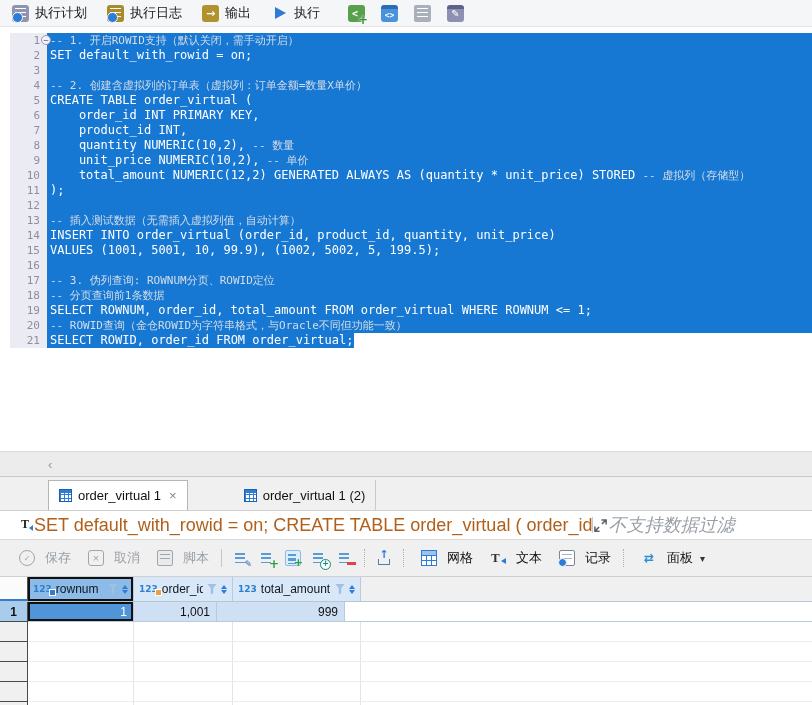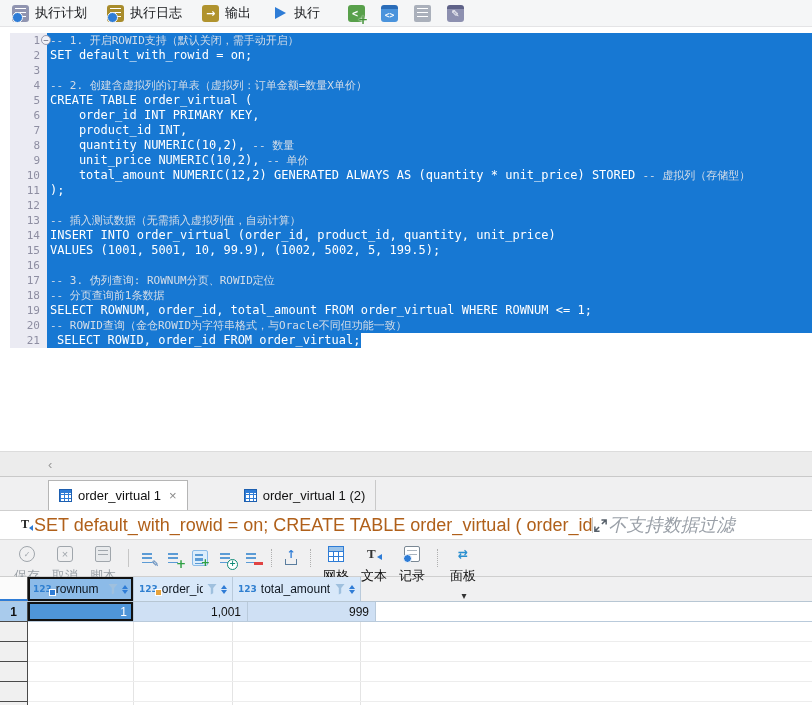--- a/index.html
+++ b/index.html
@@ -51,21 +51,21 @@
   #editor{ height:424px; display:flex; overflow:hidden; background:#fff; }
   #gutter{ width:47px; flex:none; padding-left:10px; padding-top:6px; }
   #gutter-inner{ width:37px; background:#ebebf3; }
   .ln{ height:15px; font:11px/15px "DejaVu Sans Mono",monospace; color:#8e8ea2; text-align:right; padding-right:7px; position:relative;}
   .fold{ position:absolute; right:-4px; top:2px; width:10px; height:10px; border:1px solid #9a9aae;
     border-radius:50%; background:#f2f2f8; color:#667; font:9px/8px "DejaVu Sans Mono",monospace; text-align:center; z-index:2;}
   #code{ flex:1; padding-top:6px; overflow:hidden; }
   .cline{ height:15px; font:12px/15px "DejaVu Sans Mono",monospace; white-space:pre; color:#fff; padding-left:3px;}
   .cline.full{ background:#1778d3; }
   .cline.partial{ background:transparent; padding-left:0;}
-  .cline.partial .selwrap{ background:#1778d3; display:inline-block; padding-left:10px; padding-right:1px;}
+  .cline.partial .selwrap{ background:#1778d3; display:inline-block; padding-left:3px; padding-right:1px;}
   .tok-k{ font-weight:normal; }
   .tok-c{ font-size:11px; color:#d4dde8; }
 
   
   #hscroll{ height:25px; background:#ececec; border-top:1px solid #dcdcdc; display:flex; align-items:center;}
   #hs-left{ margin-left:48px; color:#9a9a9a; font-size:13px; line-height:1; cursor:default;}
 
   
   #tabbar{ height:34px; background:#f0f0f1; border-top:1px solid #c9c9c9; display:flex; align-items:flex-end; padding-left:2px;}
   .rtab{ height:30px; display:flex; align-items:center; gap:6px; padding:0 10px; font-size:13px; color:#111; border-right:1px solid #c9c9c9; cursor:default;margin-left:46px;}
@@ -81,21 +81,21 @@
     display:flex; align-items:center; padding:0 18px; gap:0; font-size:18px; overflow:hidden;}
   .ic-text-cursor{ width:16px; height:16px; position:relative; flex:none;}
   .ic-text-cursor::before{ content:"T"; font:600 12px "Liberation Serif",serif; color:#222; position:absolute; left:3px; top:0;}
   .ic-text-cursor::after{ content:""; position:absolute; right:1px; bottom:2px; border-top:3px solid transparent; border-bottom:3px solid transparent; border-right:4px solid #2e7cd6;}
   #stmt-text{ color:#b0601a; white-space:nowrap;}
   .stmt-sep{ width:1px; height:16px; background:#c9c9c9; flex:none;}
   #stmt-note{ color:#9aa0a8; font-style:italic; white-space:nowrap;}
 
   
   #restoolbar{ height:37px; background:#f0f0f1; border-bottom:1px solid #cfcfcf; display:flex; align-items:center; padding:0 8px; font-size:13px;}
-  .rt-btn{ display:flex; align-items:center; gap:5px; padding:0 6px; height:24px; color:#111; cursor:default;flex-direction:column;}
+  .rt-btn{ display:flex; align-items:center; gap:5px; padding:0 6px; height:24px; color:#111; cursor:default;}
   .rt-btn.disabled{ color:#9aa0a6; }
   .rt-ic{ width:16px; height:16px; position:relative; display:inline-block; flex:none; margin:0 5px;}
   .sep-solid{ width:1px; height:18px; background:#c6c6c6; margin:0 6px; flex:none;}
   .sep-dot{ width:0; height:18px; border-left:1px dotted #b0b0b0; margin:0 6px; flex:none;}
   .caret{ font-size:10px; color:#333; margin-left:2px;}
   .ic-save{ border:1.5px solid #a0a6ac; border-radius:50%;}
   .ic-save::before{ content:"✓"; position:absolute; inset:0; display:flex; align-items:center; justify-content:center; font-size:8px; color:#a0a6ac;}
   .ic-cancel{ border:1.5px solid #a0a6ac; border-radius:3px;}
   .ic-cancel::before{ content:"×"; position:absolute; inset:0; display:flex; align-items:center; justify-content:center; font-size:11px; color:#a0a6ac;}
   .ic-script{ border:1px solid #a0a6ac; border-radius:2px; background:#e8eaec;}
@@ -334,21 +334,21 @@
           <span class="sort">
             <i class="tri up"></i>
             <i class="tri down"></i>
           </span>
         </div>
       </div>
     <div id="g-body">
         <div class="g-row datarow">
           <div class="g-gut sel">1</div>
           <div class="cell selcell" style="width: 106px;">1</div>
-          <div class="cell" style="width: 114px;">1,001</div>
+          <div class="cell" style="width: 83px;">1,001</div>
           <div class="cell" style="width: 128px;">999</div>
         </div>
         <div class="g-row">
           <div class="g-gut"></div>
           <div class="cell" style="width: 106px;"></div>
           <div class="cell" style="width: 99px;"></div>
           <div class="cell" style="width: 128px;"></div>
         </div>
         <div class="g-row">
           <div class="g-gut"></div>

